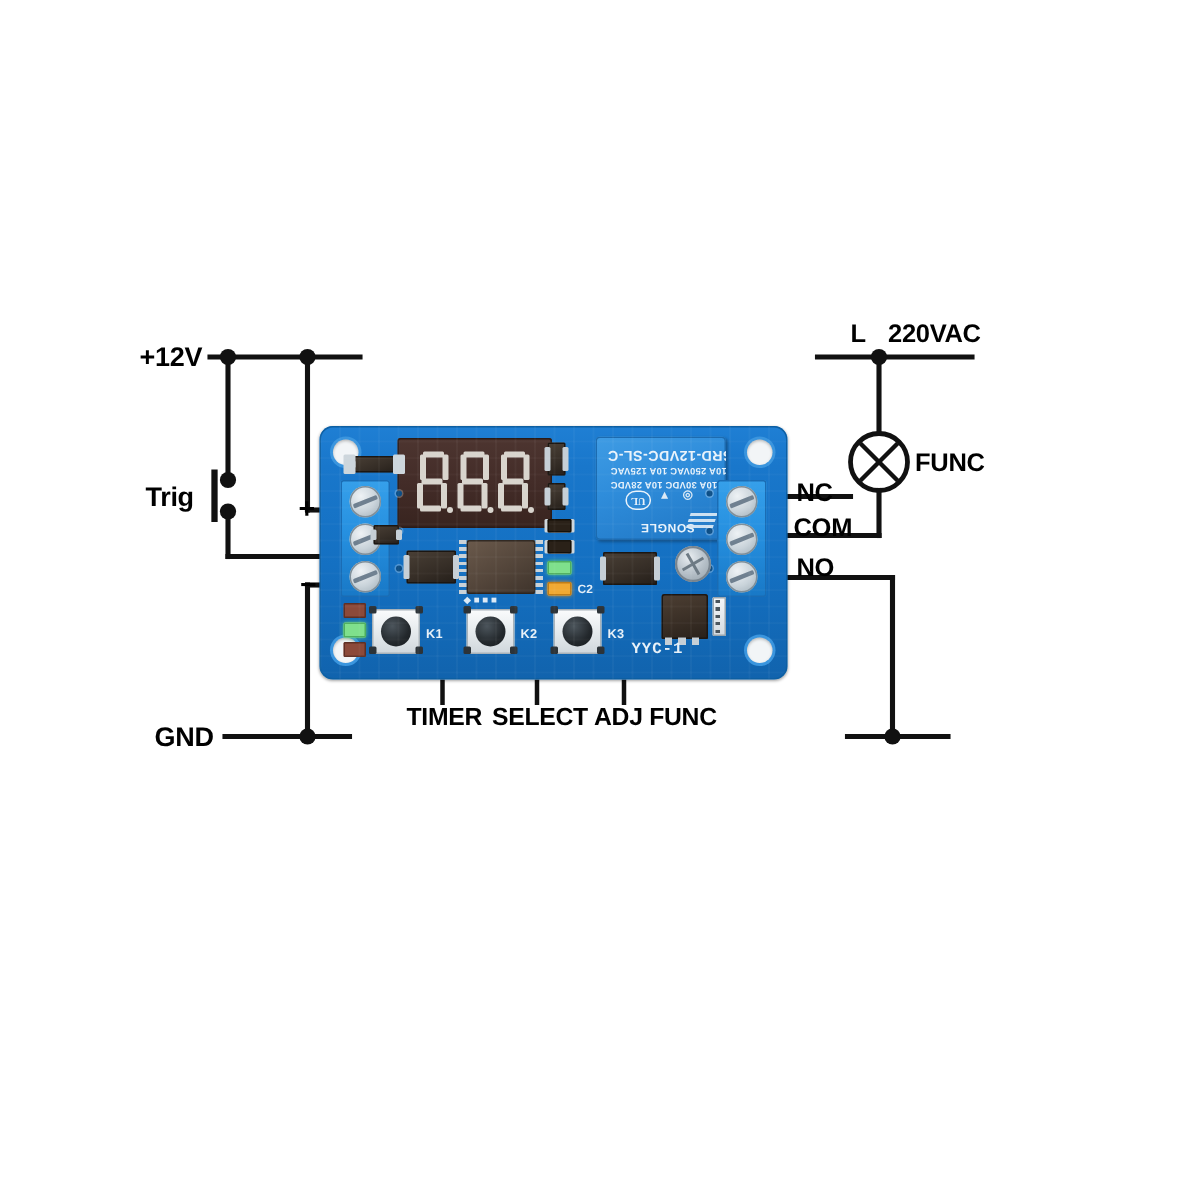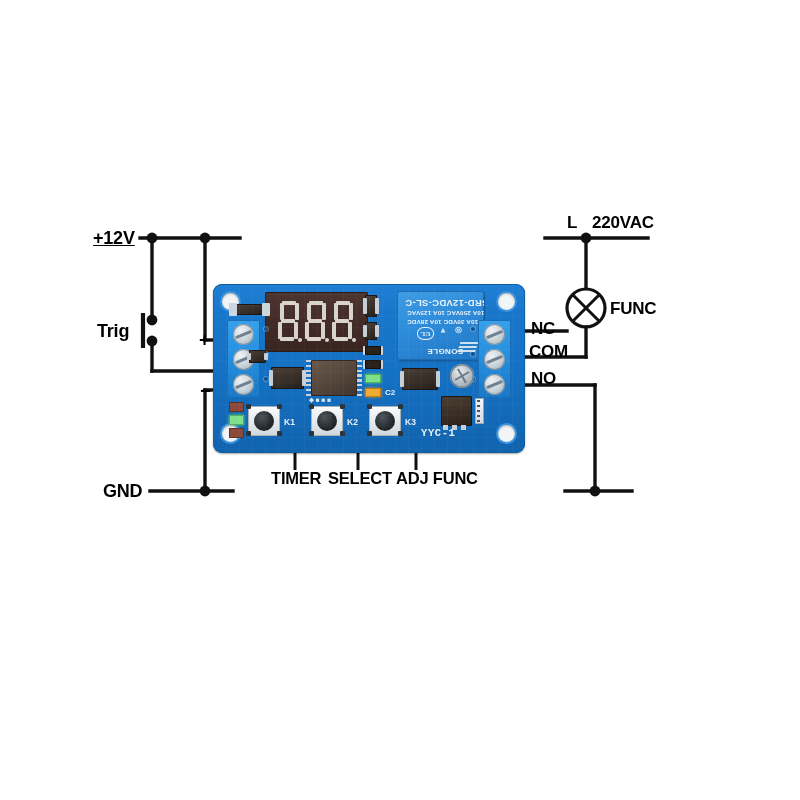--- a/index.html
+++ b/index.html
@@ -591,21 +591,21 @@
     <div class="tact-btn" id="btn-k3"></div>
     <span class="tact-leg" style="left:154px; top:120px;"></span>
     <span class="tact-leg" style="left:185px; top:120px;"></span>
     <span class="tact-leg" style="left:154px; top:147px;"></span>
     <span class="tact-leg" style="left:185px; top:147px;"></span>
     <span class="btn-tag" id="tag-k3">K3</span>
 
     <span id="silk-yyc">YYC-1</span>
   </div>
 
-  <span class="lbl lbl-18" style="left:93px; top:229px;text-decoration:underline;">+12V</span>
+  <span class="lbl lbl-18" style="left:93px; top:229px;">+12V</span>
 
   <span class="lbl lbl-18" style="left:97px; top:322px;">Trig</span>
 
   <span class="lbl lbl-18" style="left:103px; top:482px;">GND</span>
 
   <span class="sign" style="left:199px; top:330px;">+</span>
 
   <span class="sign" style="left:200px; top:381px;">−</span>
 
   <span class="lbl lbl-17" style="left:567px; top:214px;">L</span>

